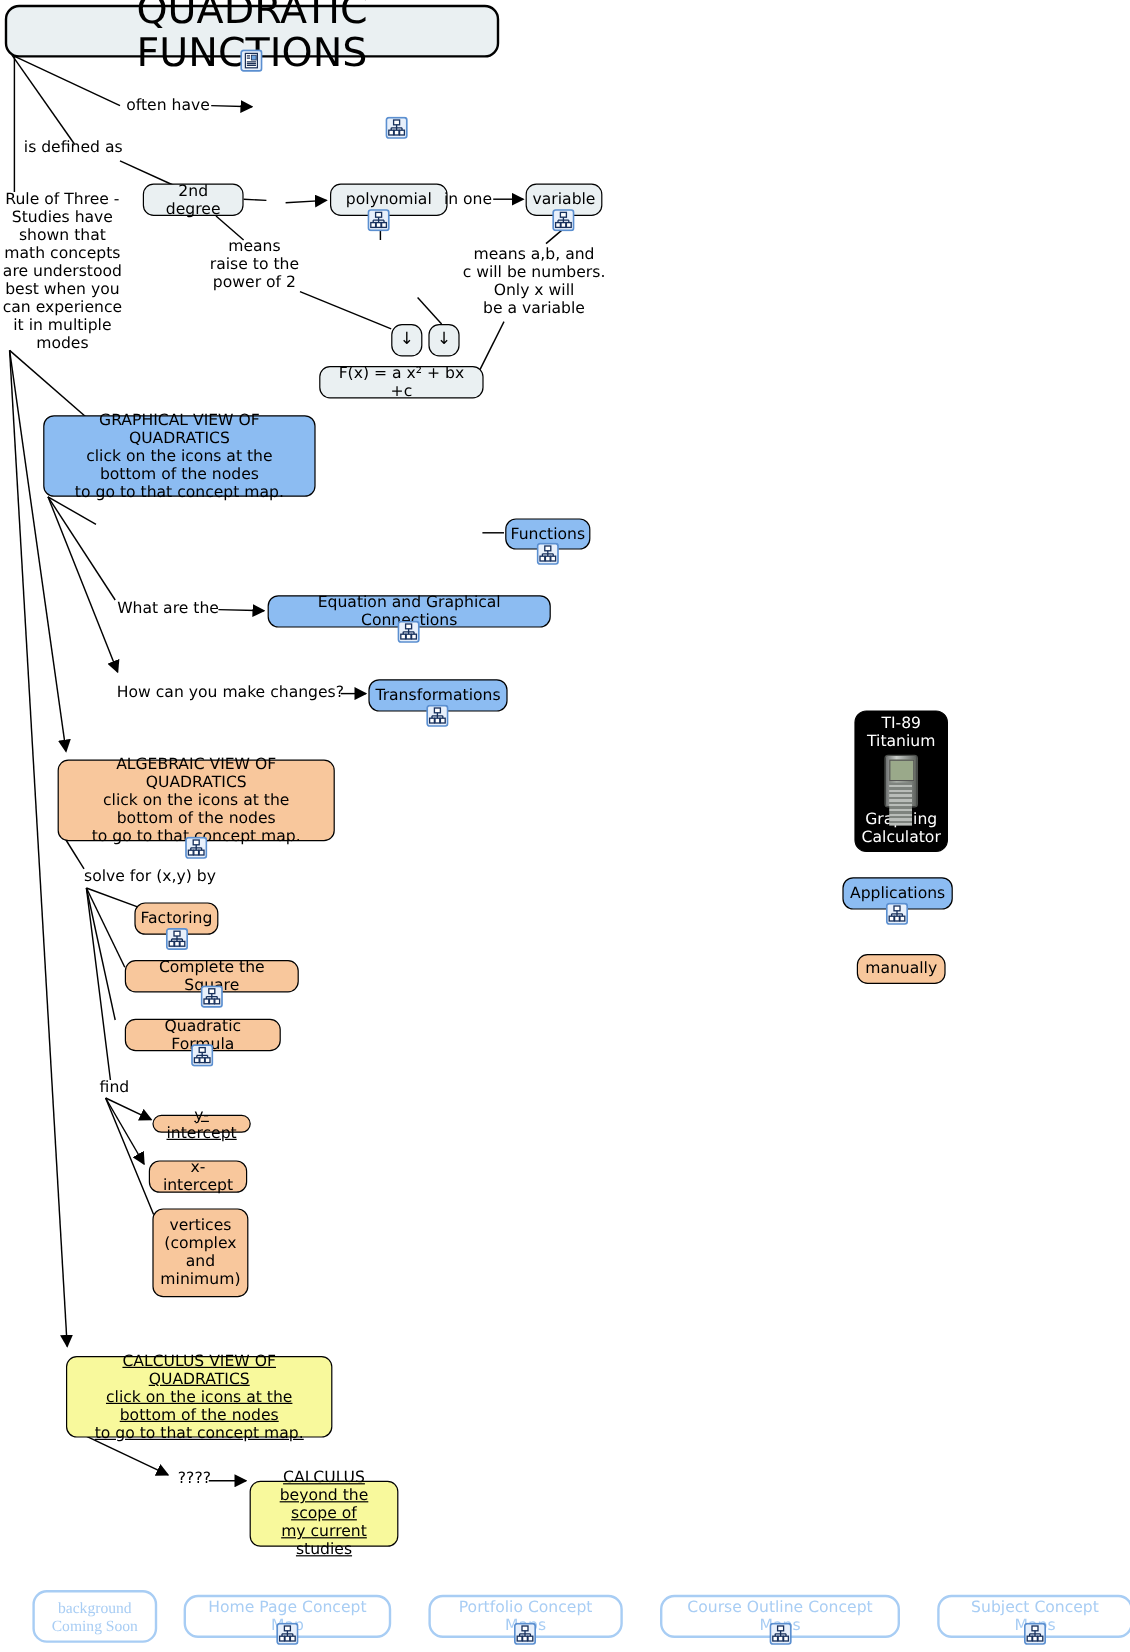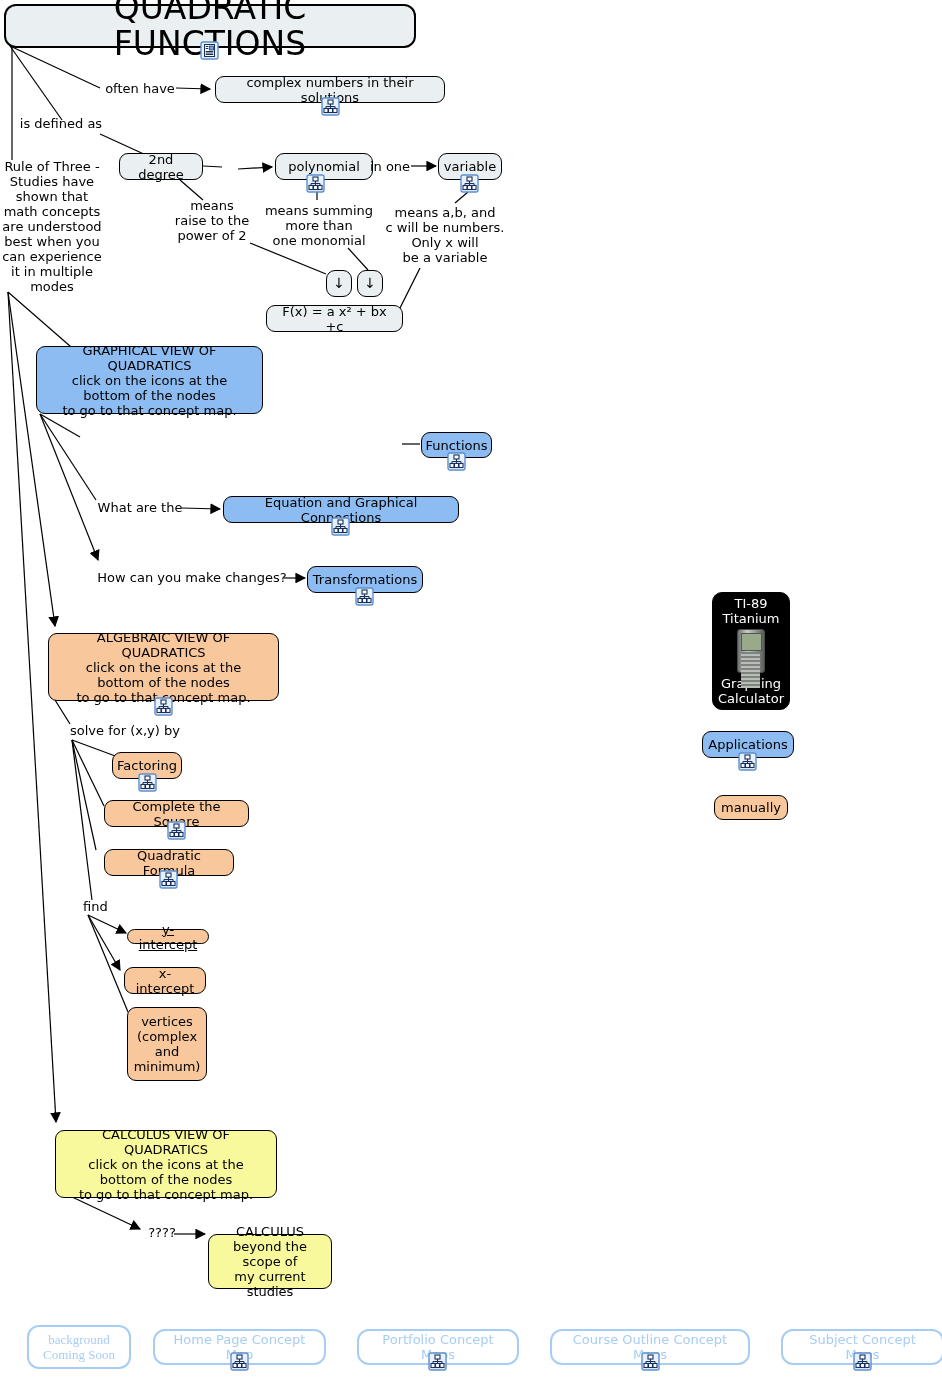--- a/index.html
+++ b/index.html
@@ -21,21 +21,21 @@
     line-height:15px;
     display:flex;
     align-items:center;
     justify-content:center;
     padding:3px 8px;
     background:#eaf0f2;
     z-index:3;
   }
   .node.blue{background:#8cbcf2;}
   .node.orange{background:#f8c79c;}
-  .node.yellow{background:#f8f99c;}
+  .node.yellow{background:#f8f99c;text-decoration:underline;}
   .node.title{
     border:2px solid #000;border-radius:12px;
     font-size:33px;line-height:36px;letter-spacing:0px;
     padding:0 10px;justify-content:flex-start;
   }
   .node.plain{background:#eaf0f2;}
   .node.dark{
     background:#000;color:#fff;border:1px solid #000;border-radius:10px;
     flex-direction:column;font-size:13px;line-height:15px;margin-left:12px;
   }
@@ -154,23 +154,20 @@
       <g stroke="#1b2f55" stroke-width="1">
         <path d="M5.7,5.5 H8.4"></path>
           <path d="M5.7,7.5 H8.4"></path>
         <path d="M5.7,10.5 H13.3"></path>
           <path d="M5.7,12 H13.3"></path>
           <path d="M5.7,13.5 H13.3"></path>
       </g>
     </svg>
   </div>
 
-  <div class="node plain" style="left:215px;top:76px;width:230px;height:27px;">
-    <span>complex numbers in their solutions</span>
-  </div>
   <div class="cmicon" style="left:321px;top:97px;">
     <svg viewBox="0 0 19 19">
       <rect x="1" y="1" width="17" height="17" rx="2" fill="#e8f0fb" stroke="#5b8fd0" stroke-width="1.4"></rect>
       <rect x="7" y="3" width="5" height="4" fill="#fff" stroke="#17305c" stroke-width="1.1"></rect>
       <path d="M9.5,7 V9.5 M5,9.5 H14 M5,9.5 V11.5 M14,9.5 V11.5 M9.5,9.5 V11.5" stroke="#17305c" stroke-width="1.1" fill="none"></path>
       <rect x="3" y="11.5" width="4" height="4" fill="#fff" stroke="#17305c" stroke-width="1.1"></rect>
       <rect x="7.5" y="11.5" width="4" height="4" fill="#fff" stroke="#17305c" stroke-width="1.1"></rect>
       <rect x="12" y="11.5" width="4" height="4" fill="#fff" stroke="#17305c" stroke-width="1.1"></rect>
     </svg>
   </div>
@@ -392,23 +389,20 @@
 are understood
 best when you
 can experience
 it in multiple
 modes</div>
 
   <div class="label" style="left:167px;top:198px;width:90px;">means
 raise to the
 power of 2</div>
 
-  <div class="label" style="left:257px;top:203px;width:124px;">means summing
-more than
-one monomial</div>
 
   <div class="label" style="left:385px;top:205px;width:120px;">means a,b, and
 c will be numbers.
 Only x will
 be a variable</div>
 
   <div class="label" style="left:365px;top:159px;width:50px;">in one</div>
 
 
   <div class="label" style="left:95px;top:500px;width:90px;">What are the</div>

